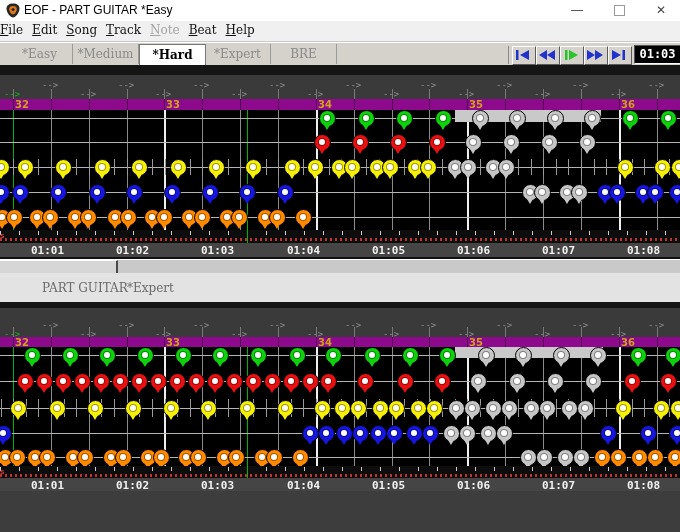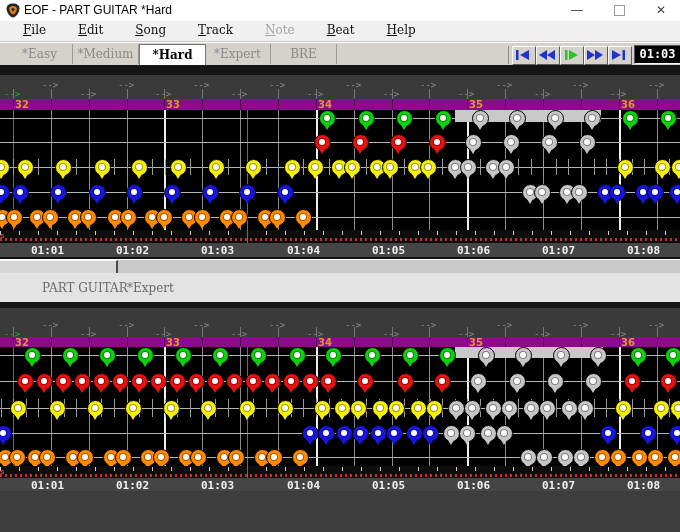--- a/index.html
+++ b/index.html
@@ -9,21 +9,21 @@
   .titlebar{position:absolute;left:0;top:0;width:680px;height:21px;background:#ffffff;}
   .titlebar .apptitle{position:absolute;left:24px;top:3px;font-size:12px;color:#000;}
   .pickicon{position:absolute;left:6px;top:3px;width:14px;height:15px;}
   .winbtn{position:absolute;top:0;width:38px;height:21px;text-align:center;color:#444;
           font-size:12px;line-height:21px;cursor:default;}
   .winbtn.min{right:84px;} .winbtn.max{right:42px;} .winbtn.close{right:0;}
   .maxbox{display:inline-block;width:9px;height:9px;border:1px solid #9a9a9a;vertical-align:middle;}
   
   .menubar{position:absolute;left:0;top:21px;width:680px;height:20px;background:#f0f0f0;
            border-bottom:1px solid #c8c8c8;font-family:"DejaVu Serif",serif;font-size:12px;}
-  .menuitem{display:inline-block;padding:2px 9px 0 23px;color:#111;}
+  .menuitem{display:inline-block;padding:2px 9px 0 0;color:#111;}
   .menuitem.disabled{color:#a4a4a4;}
   .menuitem u{text-decoration:underline;}
   
   .tabbar{position:absolute;left:0;top:42px;width:680px;height:23px;background:#d5d2cb;
           border-top:1px solid #fff;border-bottom:1px solid #555;}
   .tab{position:absolute;top:1px;height:20px;width:65px;text-align:center;line-height:20px;
        font-family:"DejaVu Serif",serif;font-size:12px;color:#8a8a8a;border-right:1px solid #9a9a9a;}
   .tab.active{background:#fff;color:#000;font-weight:bold;border:1px solid #777;border-bottom:none;height:21px;}
   .transport{position:absolute;top:3px;left:508px;height:18px;border-left:1px solid #8a8a8a;padding-left:3px;}
   .tbtn{position:absolute;top:0;width:22px;height:17px;background:#d5d2cb;border:1px solid;
@@ -80,21 +80,21 @@
 <body>
 
 <div class="window">
 
   <div class="titlebar">
     <svg class="pickicon" viewBox="0 0 14 15">
       <path d="M7 0.5 C11 0.5 13.5 2.5 13.5 5.5 C13.5 10 9.5 14.5 7 14.5 C4.5 14.5 0.5 10 0.5 5.5 C0.5 2.5 3 0.5 7 0.5 Z" fill="#262626"></path>
       <path d="M7 3 C9.4 3 10.8 4.2 10.8 6 C10.8 8.6 8.5 11.4 7 11.4 C5.5 11.4 3.2 8.6 3.2 6 C3.2 4.2 4.6 3 7 3 Z" fill="#e07818"></path>
       <circle cx="7" cy="6.6" r="1.5" fill="#262626"></circle>
     </svg>
-    <span class="apptitle">EOF - PART GUITAR  *Hard</span>
+    <span class="apptitle">EOF - PART GUITAR  *Easy</span>
     <div class="winbtn min">—</div>
     <div class="winbtn max"><span class="maxbox"></span></div>
     <div class="winbtn close">✕</div>
   </div>
 
   <div class="menubar" id="menubar"><div class="menuitem"><u>F</u>ile</div><div class="menuitem"><u>E</u>dit</div><div class="menuitem"><u>S</u>ong</div><div class="menuitem"><u>T</u>rack</div><div class="menuitem disabled"><u>N</u>ote</div><div class="menuitem"><u>B</u>eat</div><div class="menuitem"><u>H</u>elp</div></div>
 
   <div class="tabbar">
     <div id="tabs">
         <div class="tab" style="left: 7px;">*Easy</div>

